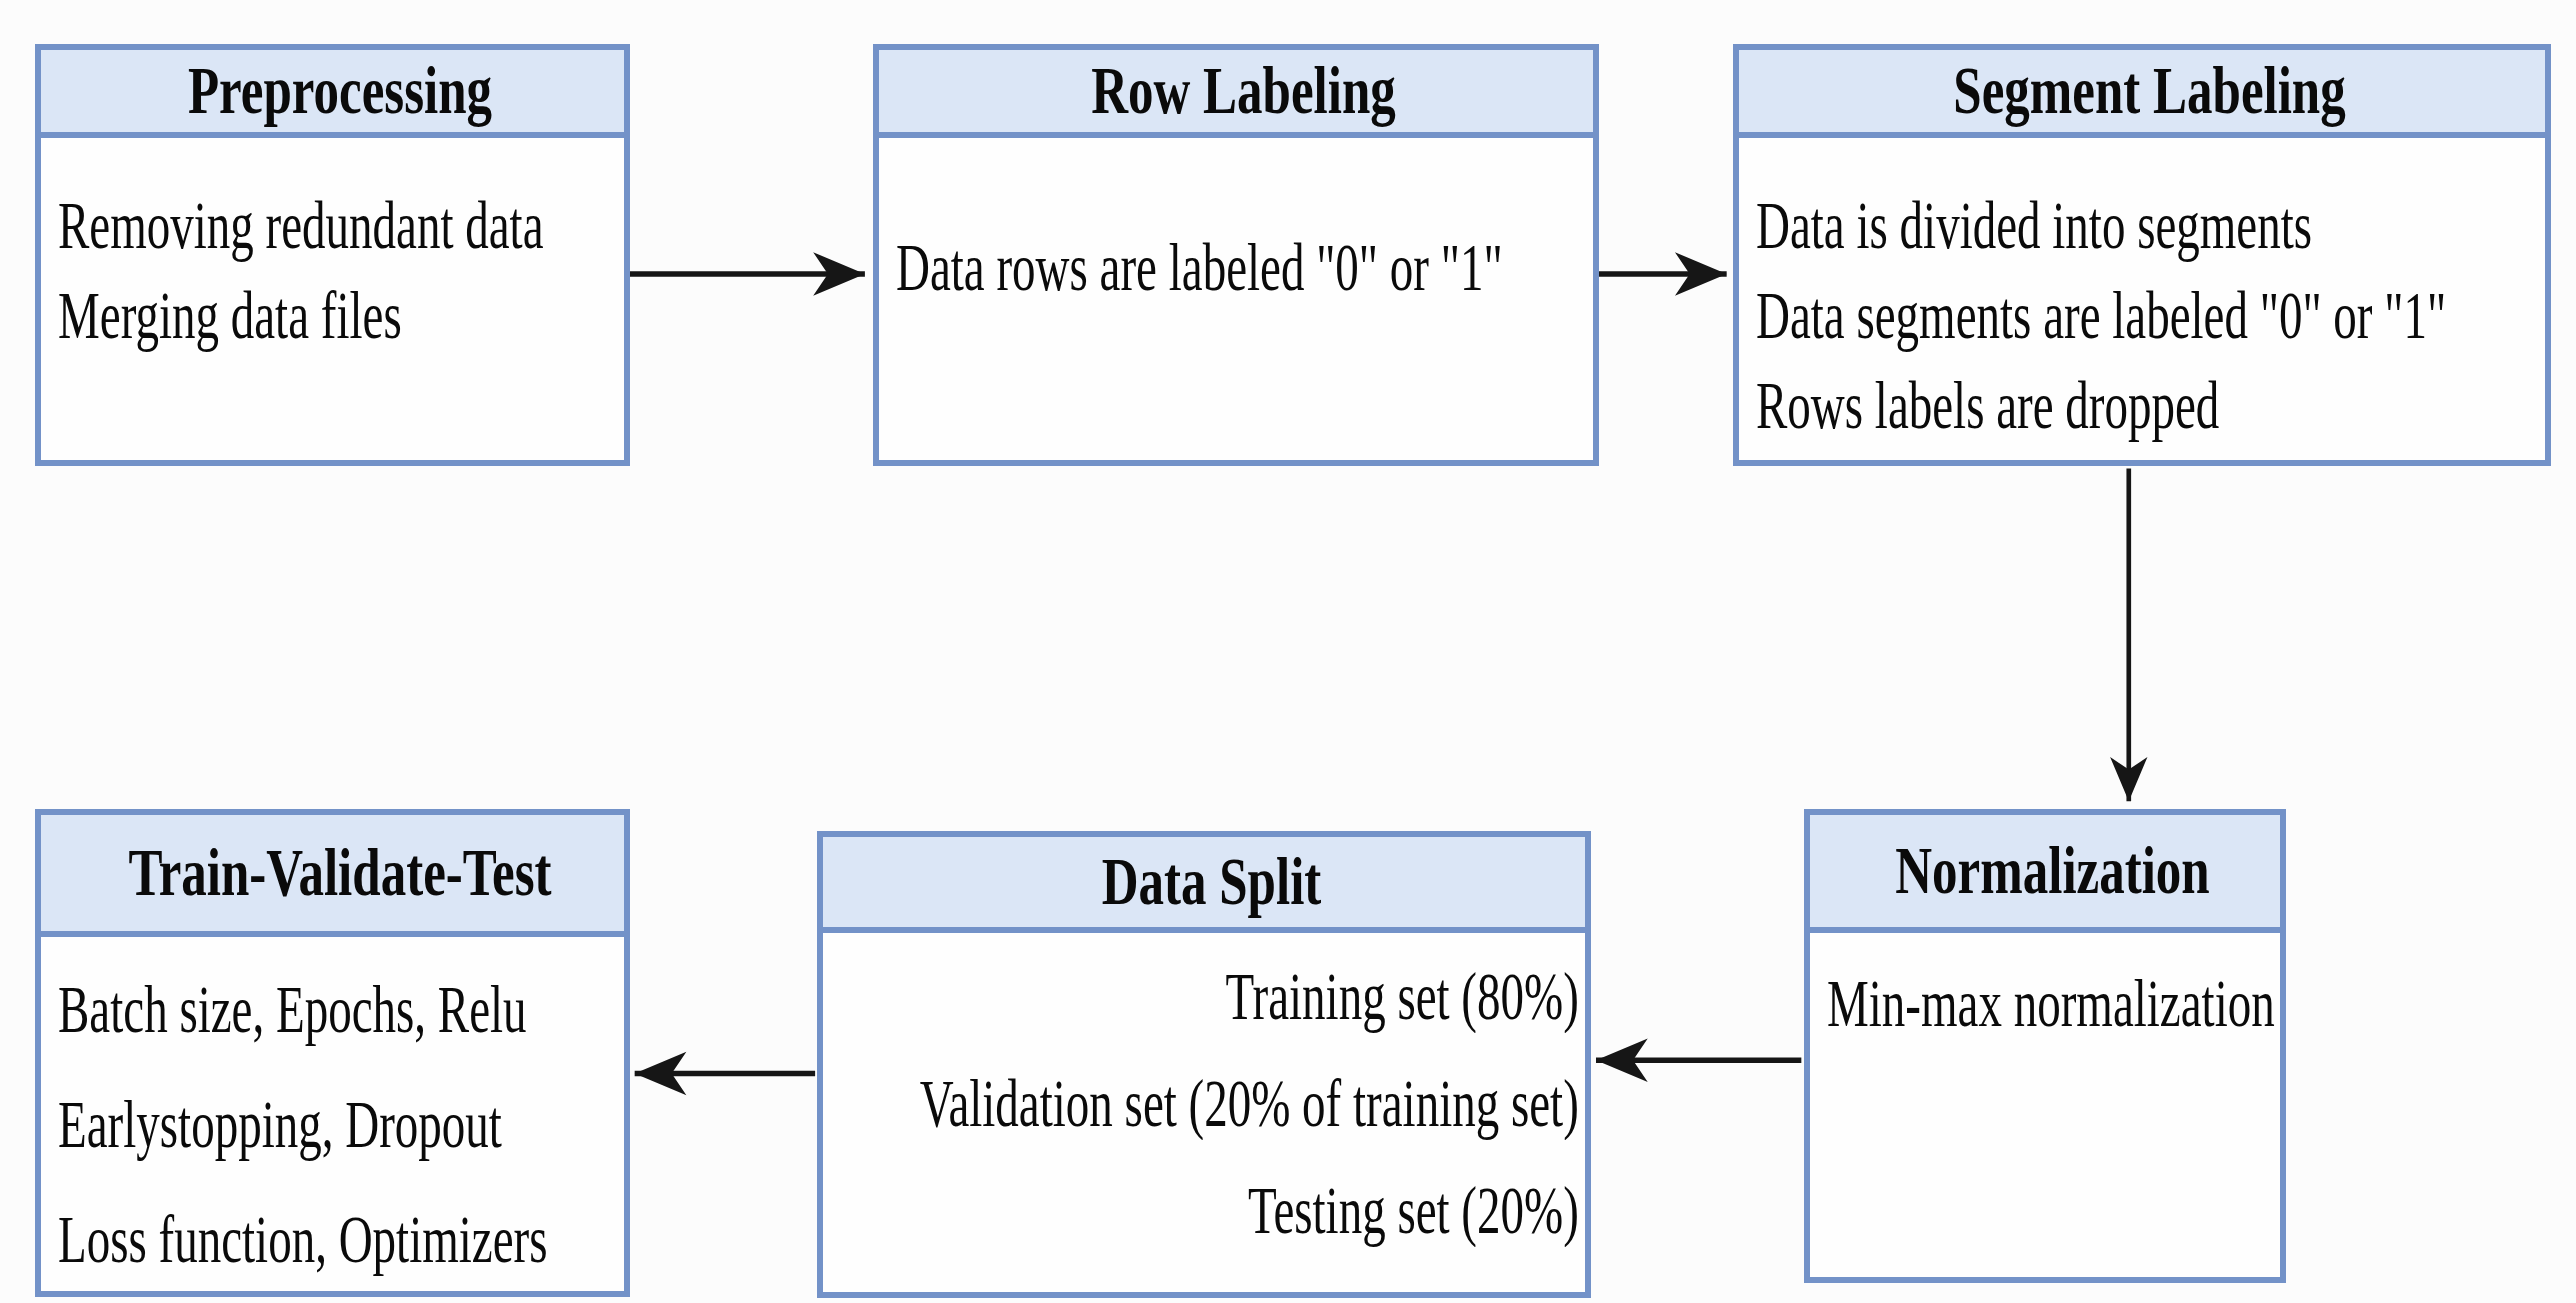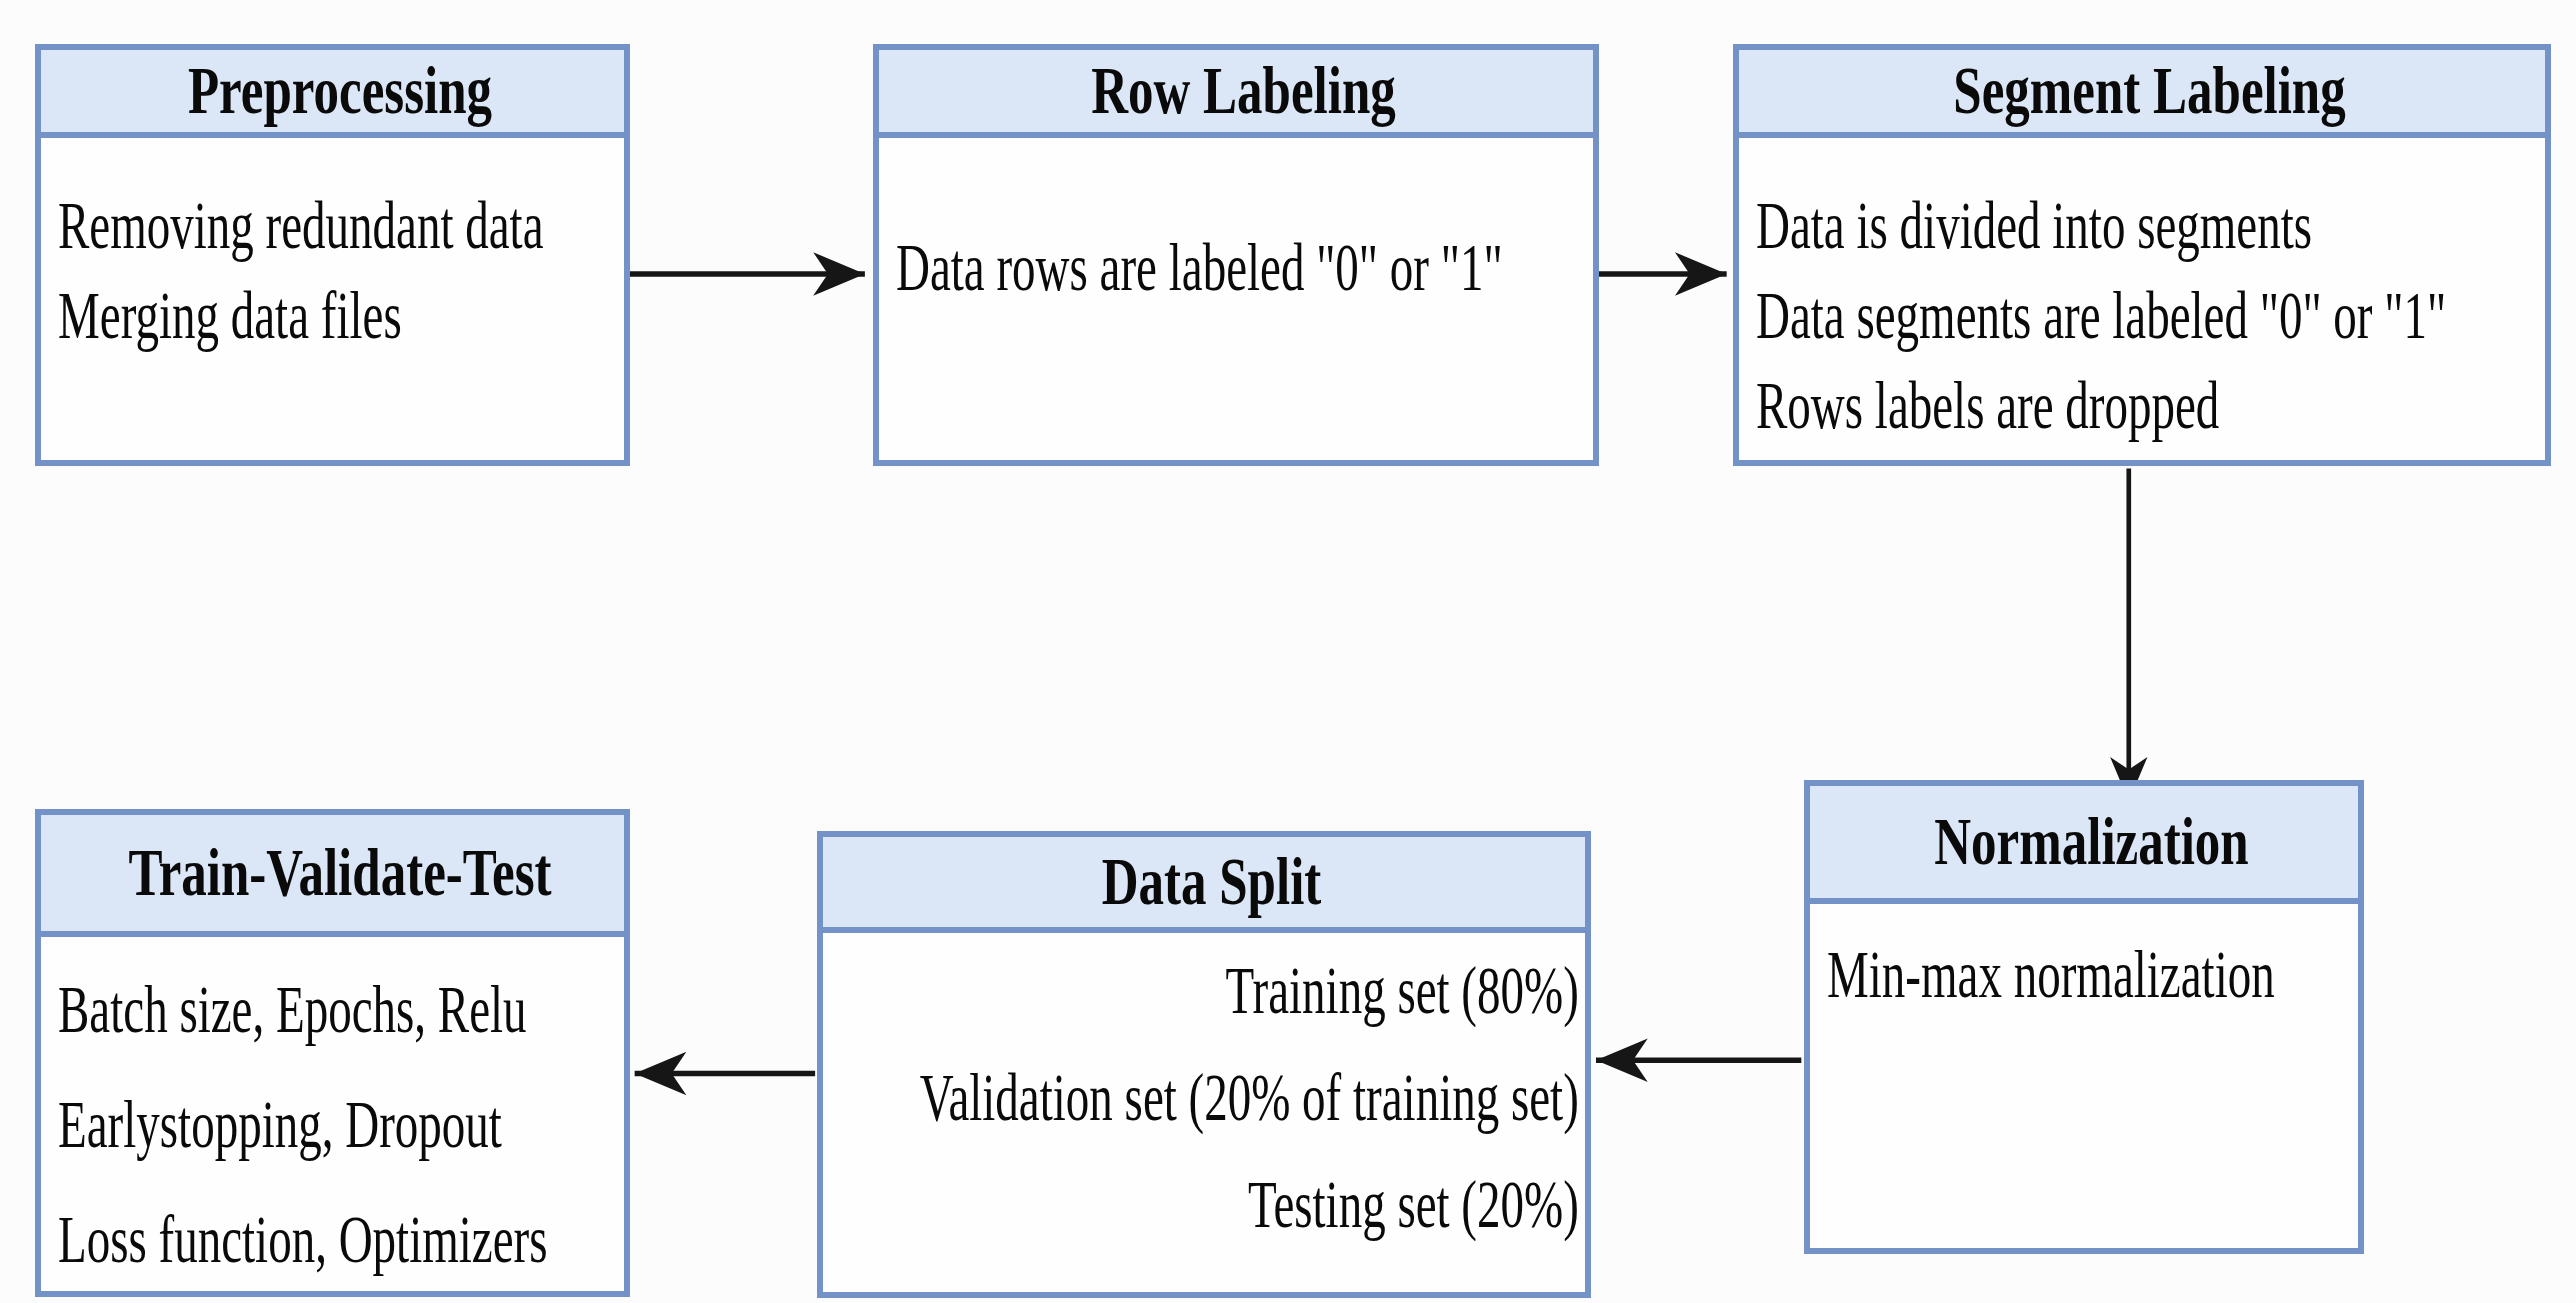--- a/index.html
+++ b/index.html
@@ -65,26 +65,26 @@
   .b1 { left: 35px;   top: 44px;  width: 595px;  height: 422px; }
   .b2 { left: 873px; top: 44px;  width: 726px;  height: 422px; }
   .b3 { left: 1733px; top: 44px;  width: 818px; height: 422px; }
   .b1 .box-header, .b2 .box-header, .b3 .box-header { height: 88px; }
   .b1 .box-body, .b3 .box-body { padding-top: 12.4px; line-height: 90px; margin-top: 30px; }
   .b2 .box-body { padding-top: 84px; line-height: 90px; }
 
   
   .b4 { left: 35px;   top: 809px; width: 595px; height: 488px; }
   .b5 { left: 817px; top: 831px; width: 774px; height: 467px; text-align: right; }
-  .b6 { left: 1804px; top: 780px; width: 560px; height: 474px; }
+  .b6 { left: 1804px; top: 809px; width: 482px; height: 474px; }
   .b4 .box-header { height: 122px; }
   .b5 .box-header { height: 96px; }
   .b6 .box-header { height: 118px; }
   .b4 .box-body { padding-top: 14.8px; line-height: 115px; }
-  .b5 .box-body { padding-top: 4px; line-height: 107px; }
+  .b5 .box-body { padding-top: 10px; line-height: 107px; }
   .b6 .box-body { padding-top: 16px; line-height: 109px; }
 </style>
 </head>
 <body>
 
 <div class="canvas">
 
   <svg class="arrow-layer" viewBox="0 0 3312 1676" xmlns="http://www.w3.org/2000/svg">
     <defs>
       <marker id="stealth" viewBox="-10 -5 11 10" refX="0" refY="0" markerWidth="11" markerHeight="10" orient="auto">

